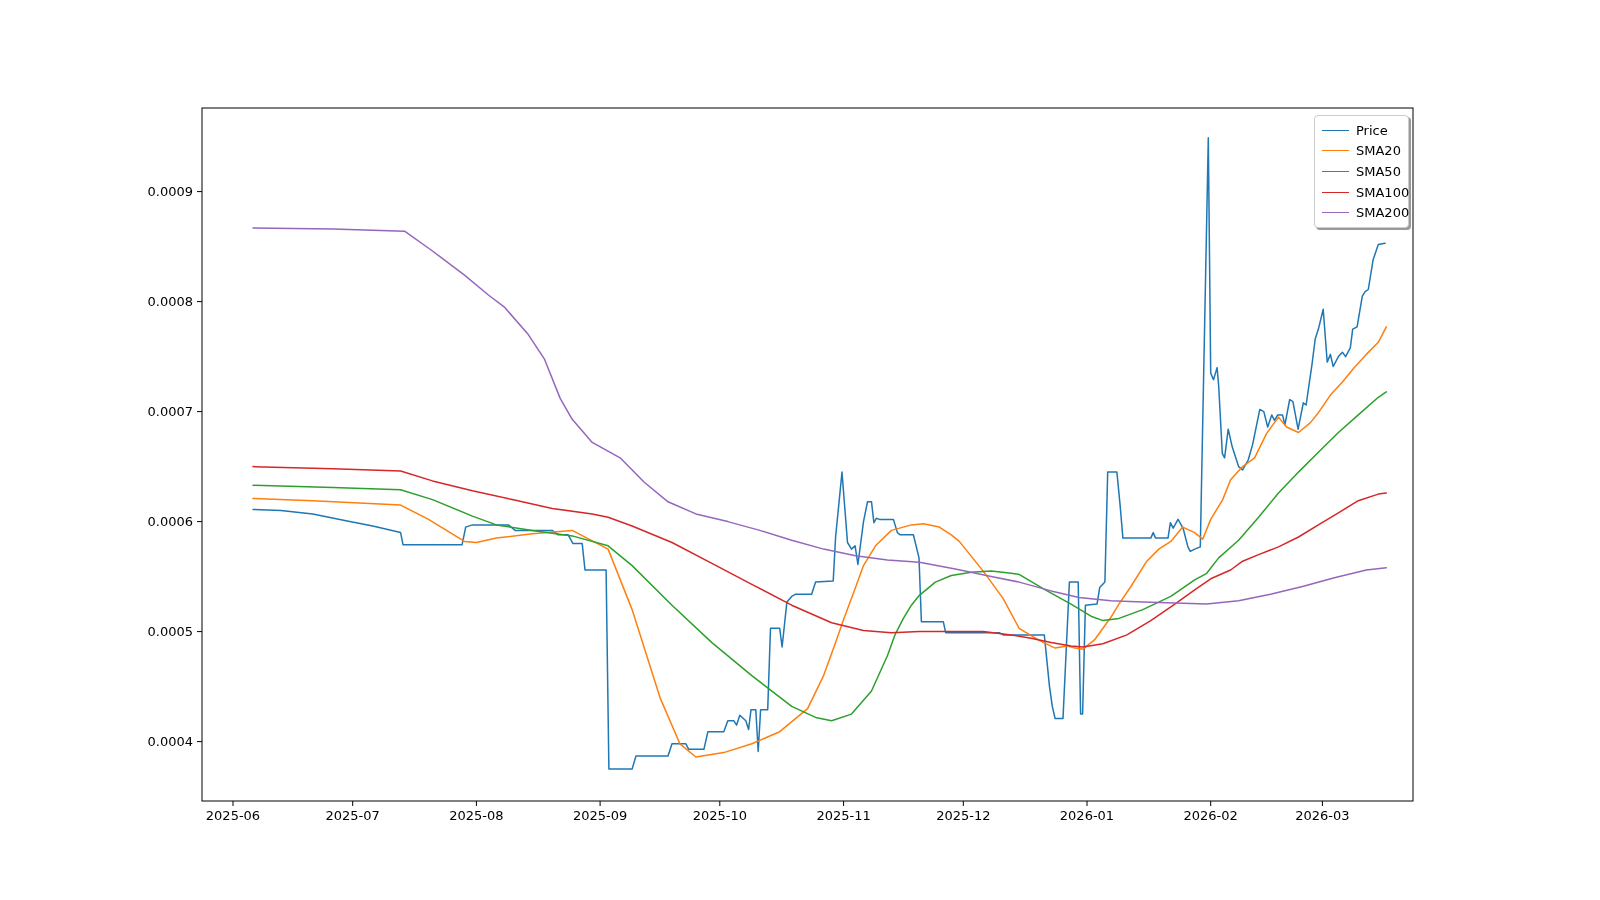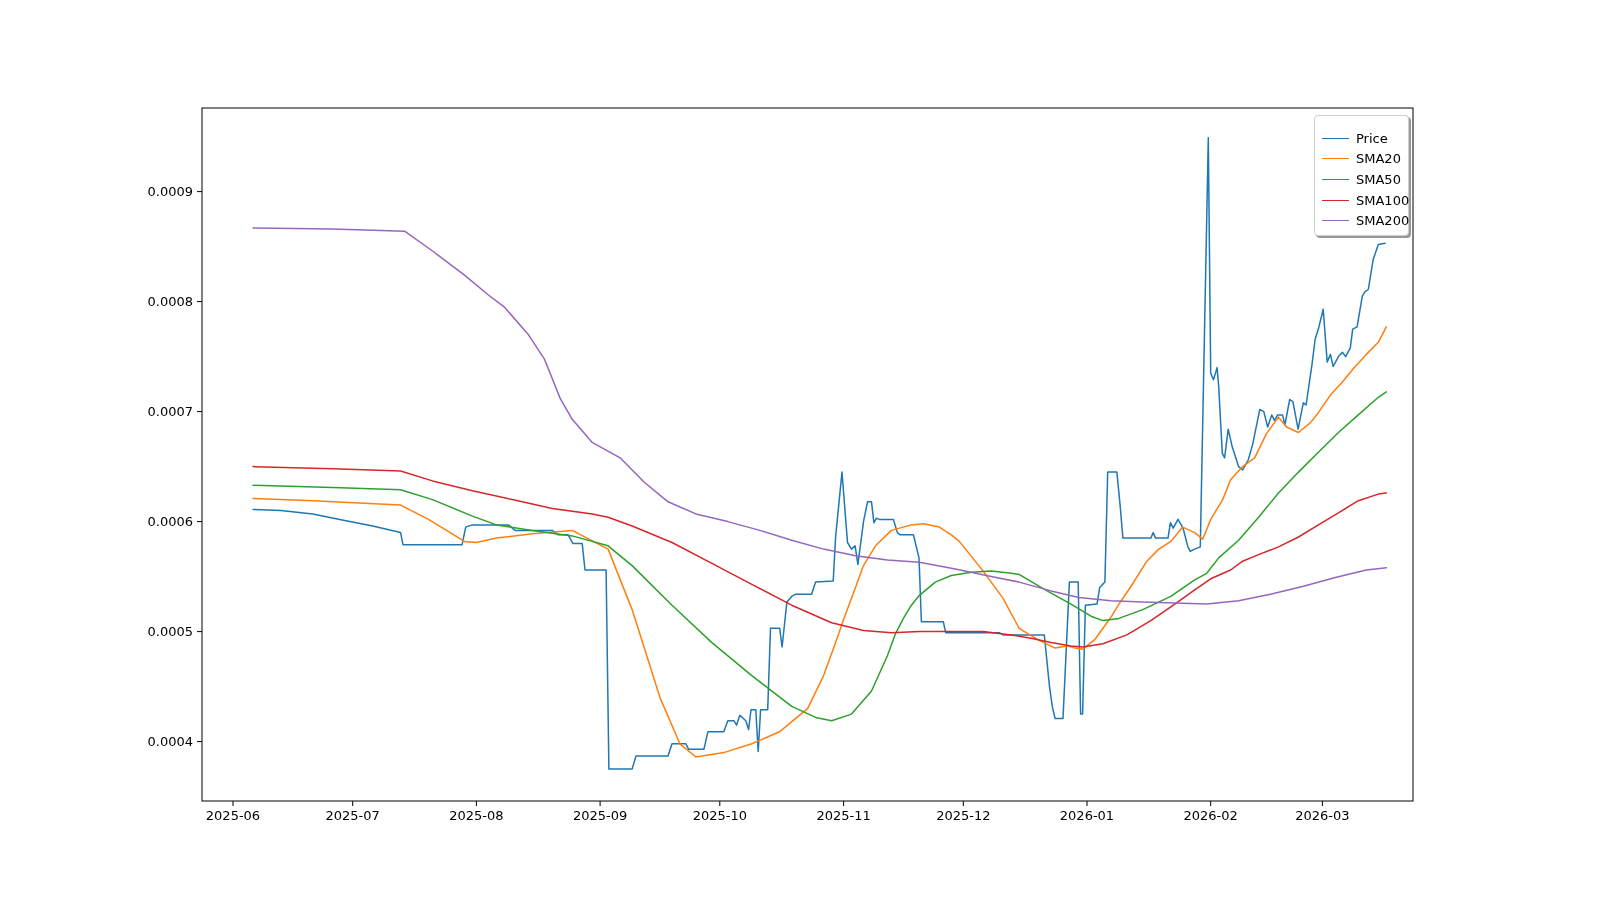--- a/index.html
+++ b/index.html
@@ -6,21 +6,21 @@
   body{
     width:1600px;height:900px;background:#ffffff;position:relative;overflow:hidden;
     font-family:"DejaVu Sans","Liberation Sans",sans-serif;
   }
   #chart-wrap{position:absolute;left:0;top:0;width:1600px;height:900px;}
   svg text{fill:#000000;font-family:"DejaVu Sans","Liberation Sans",sans-serif;}
   .tick-label{font-size:13px;}
   #legend{
     position:absolute;left:1314px;top:115px;width:95px;box-sizing:border-box;
     background:#ffffff;border:1px solid #cccccc;border-radius:4px;
-    box-shadow:2px 2px 0 #999999;padding:12px 2px 4px 7px;z-index:2;
+    box-shadow:2px 2px 0 #999999;padding:4px 2px 4px 7px;z-index:2;
   }
   .legend-row{display:flex;align-items:center;height:20.6px;}
   .legend-swatch{display:inline-block;width:27px;height:0;border-top:1.7px solid #000;margin-right:7px;flex:none;}
   .legend-label{font-size:13px;color:#000;line-height:1;white-space:nowrap;}
 </style>
 </head>
 <body>
 
 <div id="chart-wrap">
   <svg id="chart" width="1600" height="900">

